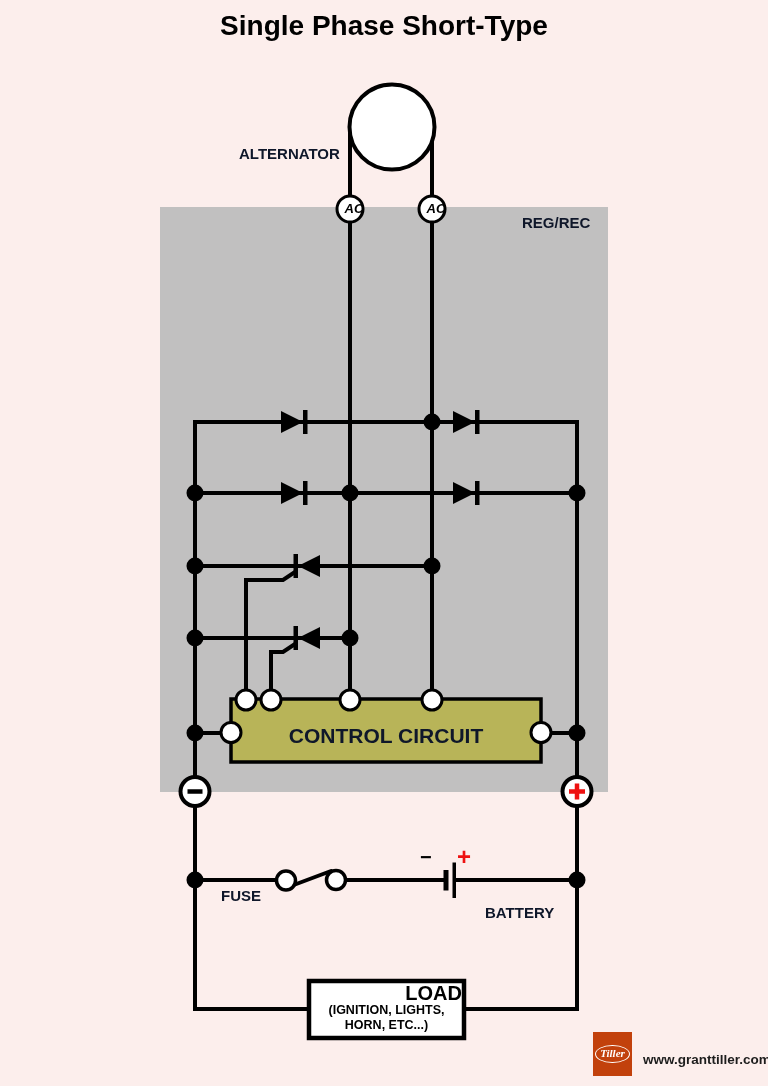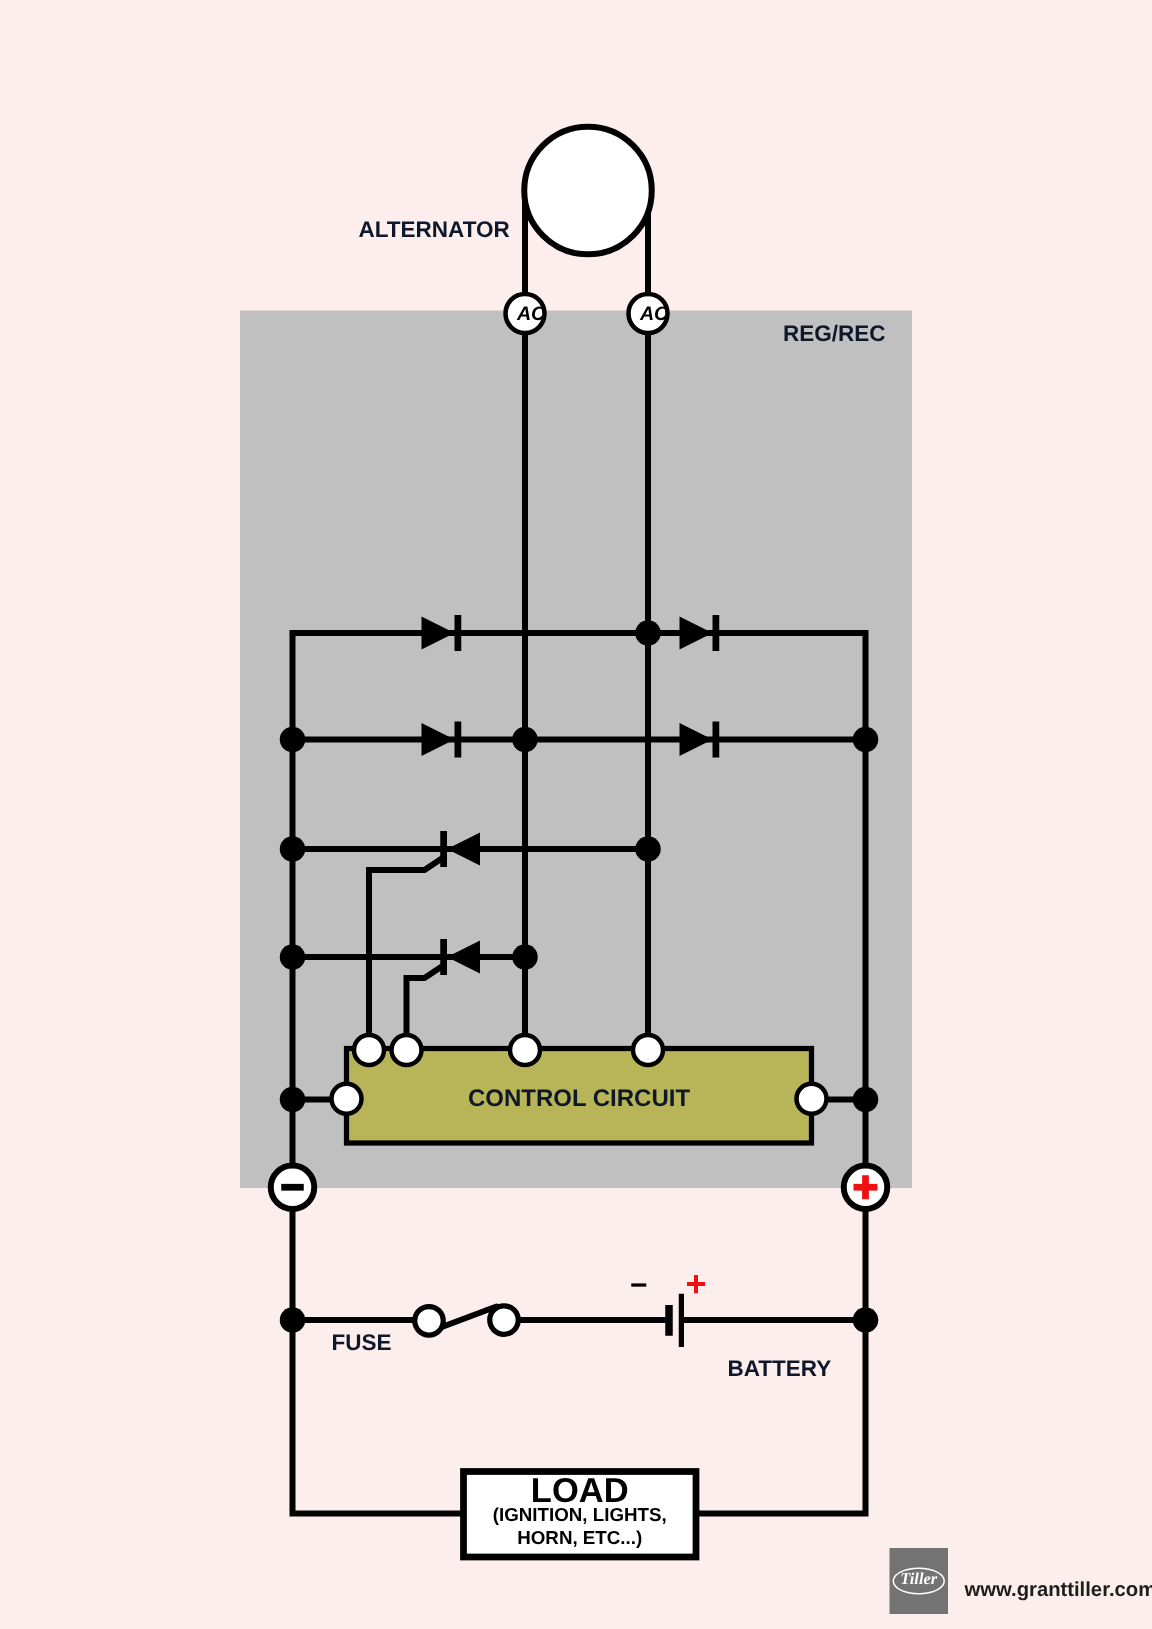--- a/index.html
+++ b/index.html
@@ -25,27 +25,27 @@
     font-size:28px;line-height:30px;font-weight:bold;color:#000;
   }
   .ac-lbl{
     position:absolute;width:36px;text-align:center;
     font-size:13px;font-weight:bold;color:#000;font-style:italic;
   }
   .load-text{
     position:absolute;left:311px;top:983px;width:151px;
     text-align:center;font-weight:bold;color:#000;
   }
-  .load-text .l1{font-size:23px;line-height:20px;}
+  .load-text .l1{font-size:20px;line-height:20px;text-align:right;}
   .load-text .l2{font-size:12.5px;line-height:15px;}
   .batt-neg{position:absolute;left:420px;top:846px;font-size:20px;font-weight:bold;color:#000;}
   .batt-pos{position:absolute;left:457px;top:843px;font-size:24px;font-weight:bold;color:#ee1111;}
   .logo{
     position:absolute;left:593px;top:1032px;width:39px;height:44px;
-    background:#737373;display:flex;align-items:center;justify-content:center;
+    background:#c2410c;display:flex;align-items:center;justify-content:center;
   }
   .logo-oval{
     border:1.5px solid #fff;border-radius:50%;
     padding:2px 4px 3px 4px;
     color:#fff;font-family:"Liberation Serif","DejaVu Serif",serif;
     font-size:11px;font-weight:bold;font-style:italic;line-height:11px;
   }
   .website{
     position:absolute;left:643px;top:1052px;
     font-size:13.5px;font-weight:bold;color:#1d1d1d;
@@ -156,30 +156,31 @@
 
     <g fill="#000">
       <rect x="443.5" y="870" width="5" height="20.5"></rect>
       <rect x="452.5" y="862.5" width="3.5" height="35.5"></rect>
     </g>
 
     <rect x="309" y="981" width="155" height="57" fill="#fff" stroke="#000" stroke-width="4.5"></rect>
   </svg>
 
   <div class="title">
+    <div>Single Phase Short-Type</div>
   </div>
 
   <div class="lbl" style="left:239px;top:145px;font-size:15px;">ALTERNATOR</div>
 
   <div class="lbl" style="left:522px;top:214px;font-size:15px;">REG/REC</div>
 
   <div class="ac-lbl" style="left:336px;top:201px;">AC</div>
   <div class="ac-lbl" style="left:418px;top:201px;">AC</div>
 
-  <div class="lbl" style="left:231px;top:724px;width:310px;text-align:center;font-size:16px;">CONTROL CIRCUIT</div>
+  <div class="lbl" style="left:231px;top:724px;width:310px;text-align:center;font-size:21px;">CONTROL CIRCUIT</div>
 
   <div class="lbl" style="left:221px;top:887px;font-size:15px;">FUSE</div>
 
   <div class="lbl" style="left:485px;top:887px;font-size:15px;margin-top:17px;">BATTERY</div>
 
   <div class="batt-neg">−</div>
   <div class="batt-pos">+</div>
 
   <div class="load-text">
     <div class="l1">LOAD</div>

